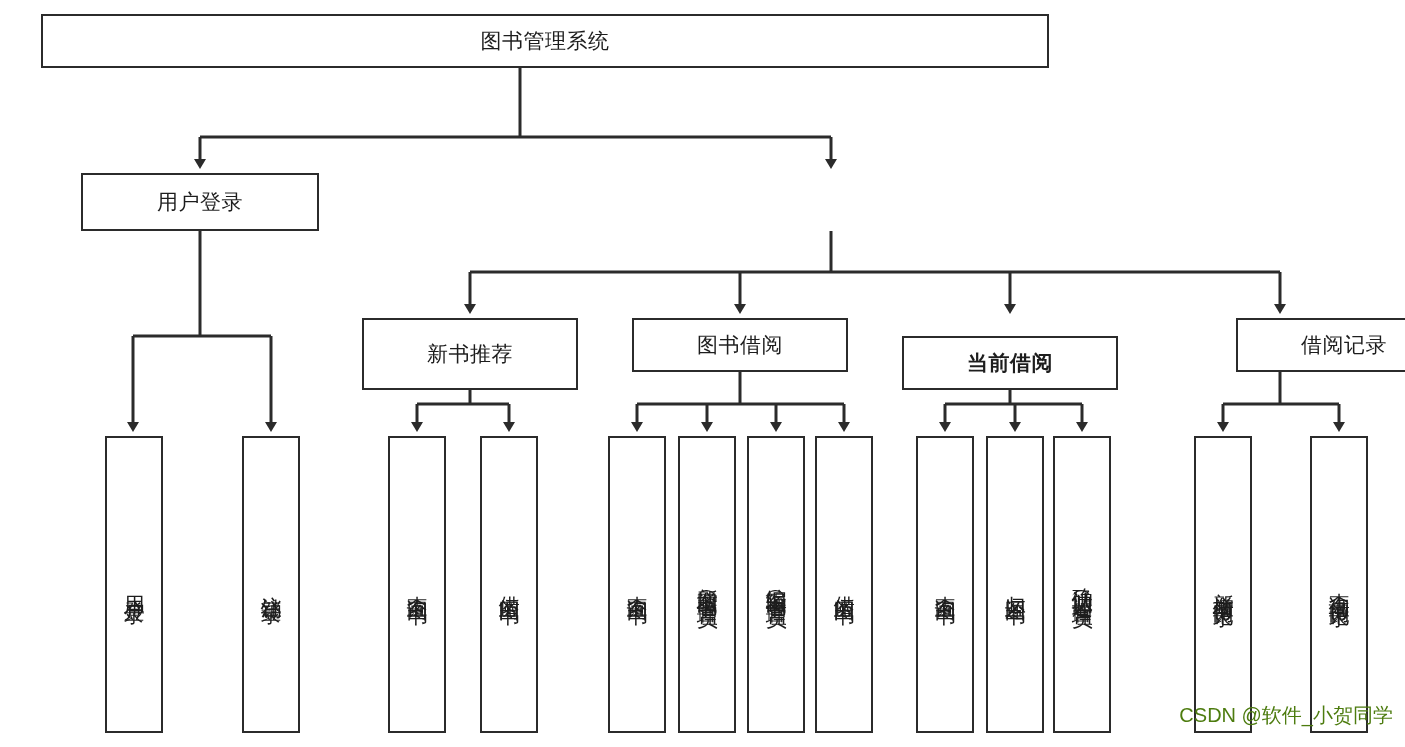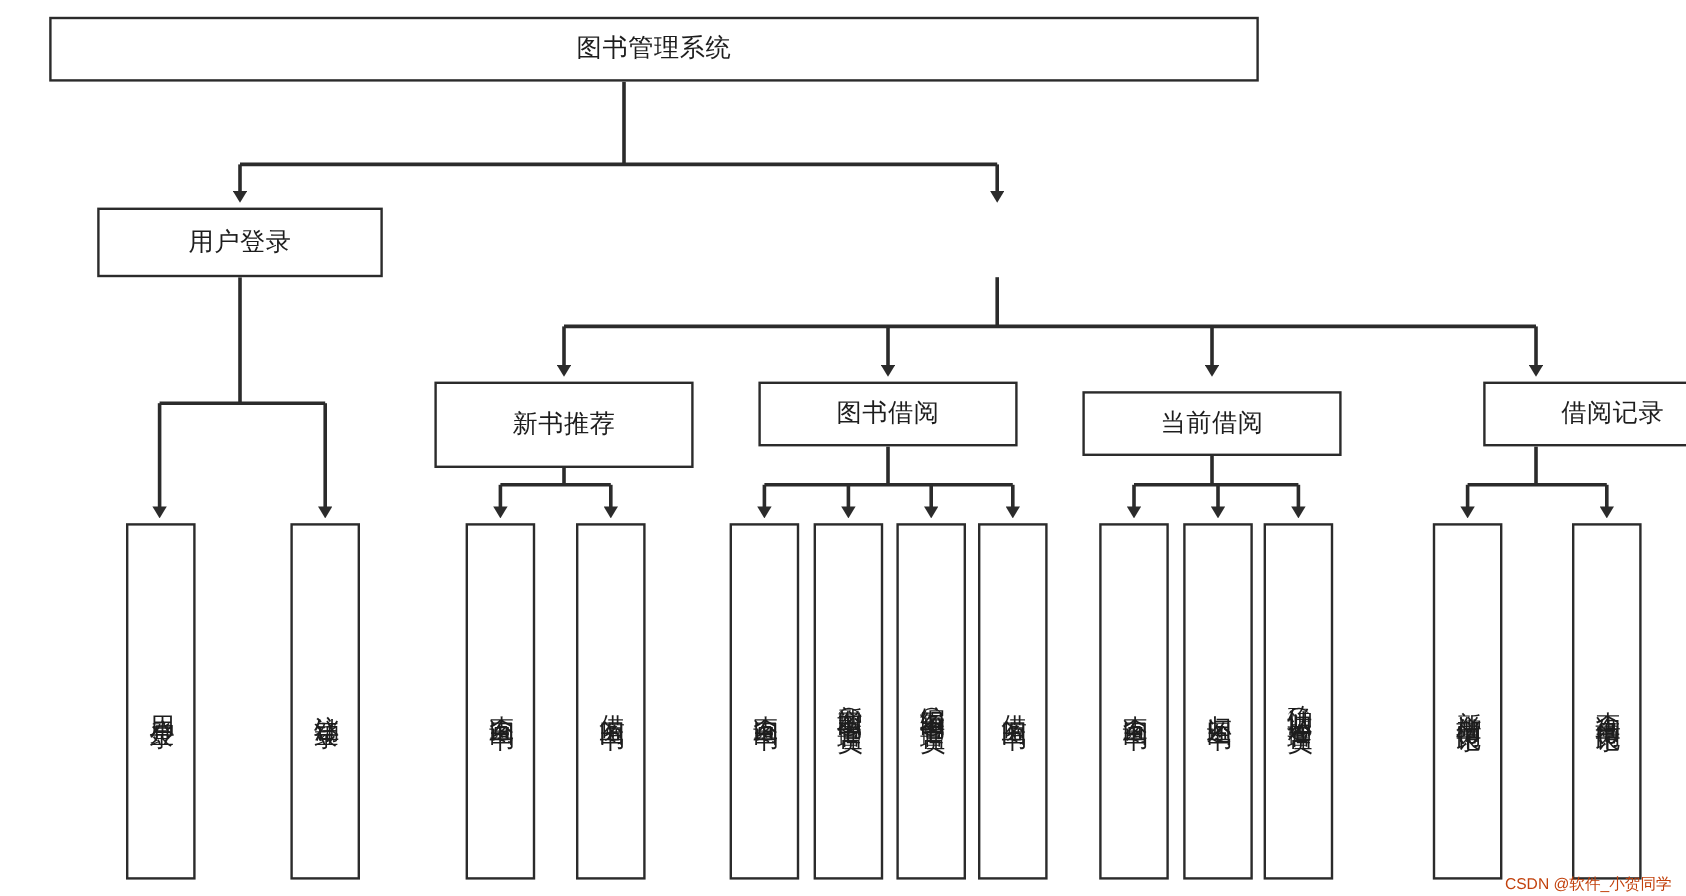--- a/index.html
+++ b/index.html
@@ -46,23 +46,23 @@
     color: #1d1d1d;
     writing-mode: vertical-rl;
     text-orientation: upright;
     line-height: 1.25;
     letter-spacing: 3px;
     white-space: nowrap;
   }
   .watermark {
     position: absolute;
     right: 12px;
-    bottom: 1px;
-    font-size: 13px;
-    color: #c2410c;
+    bottom: 18px;
+    font-size: 20px;
+    color: #4d7c0f;
     white-space: nowrap;
     user-select: none;
   }
 </style>
 </head>
 <body>
 
 <div id="stage">
 
   <svg id="diagram-svg" viewBox="0 0 1405 747" xmlns="http://www.w3.org/2000/svg">
@@ -126,21 +126,21 @@
   <div class="node-box" style="left:81px;top:173px;width:238px;height:58px;">
     <span class="node-label-h">用户登录</span>
   </div>
 
   <div class="node-box" style="left:362px;top:318px;width:216px;height:72px;">
     <span class="node-label-h">新书推荐</span>
   </div>
   <div class="node-box" style="left:632px;top:318px;width:216px;height:54px;align-items:center;">
     <span class="node-label-h">图书借阅</span>
   </div>
-  <div class="node-box" style="left:902px;top:326px;width:216px;height:54px;">
+  <div class="node-box" style="left:902px;top:336px;width:216px;height:54px;font-weight:bold;">
     <span class="node-label-h">当前借阅</span>
   </div>
   <div class="node-box" style="left:1236px;top:318px;width:216px;height:54px;">
     <span class="node-label-h">借阅记录</span>
   </div>
 
   <div class="node-box" style="left:105px;top:436px;width:58px;height:297px;">
     <span class="node-label-v">用户登录</span>
   </div>
   <div class="node-box" style="left:242px;top:436px;width:58px;height:297px;">

